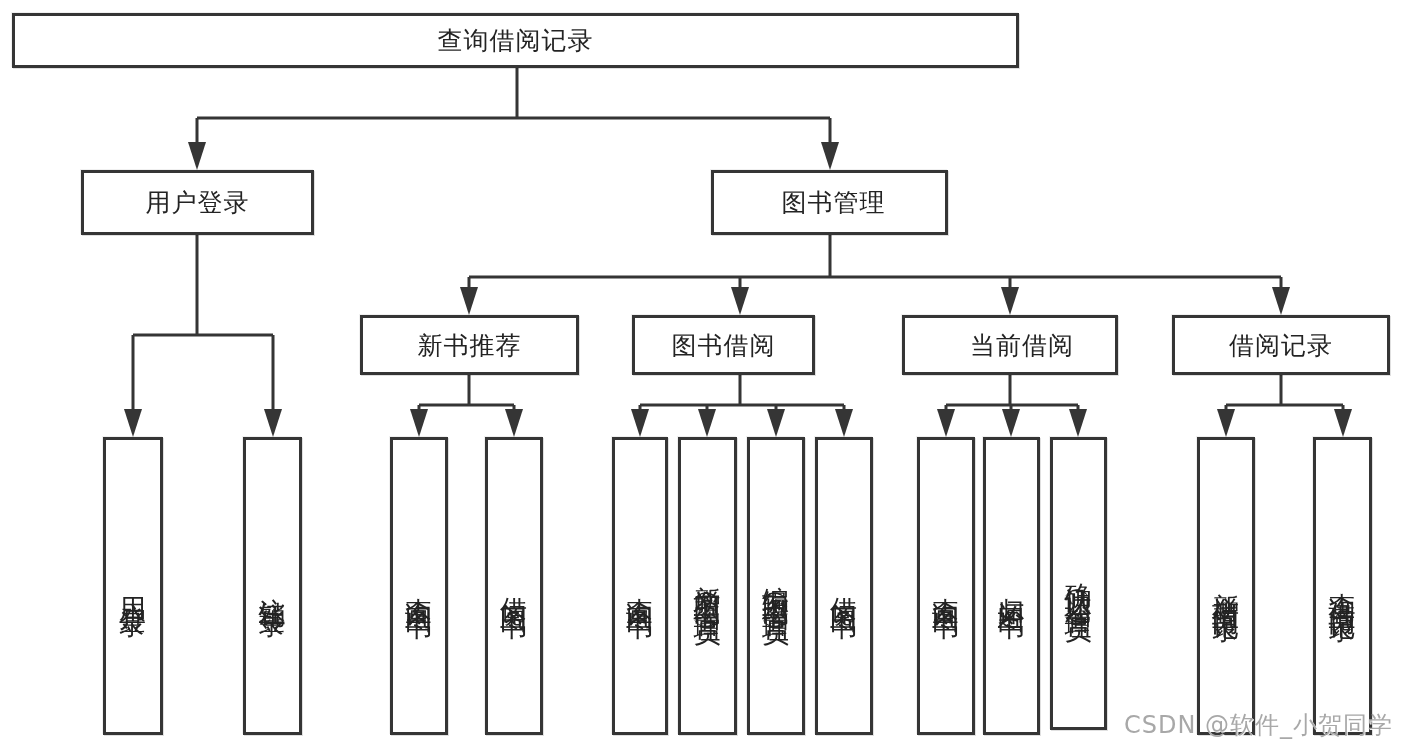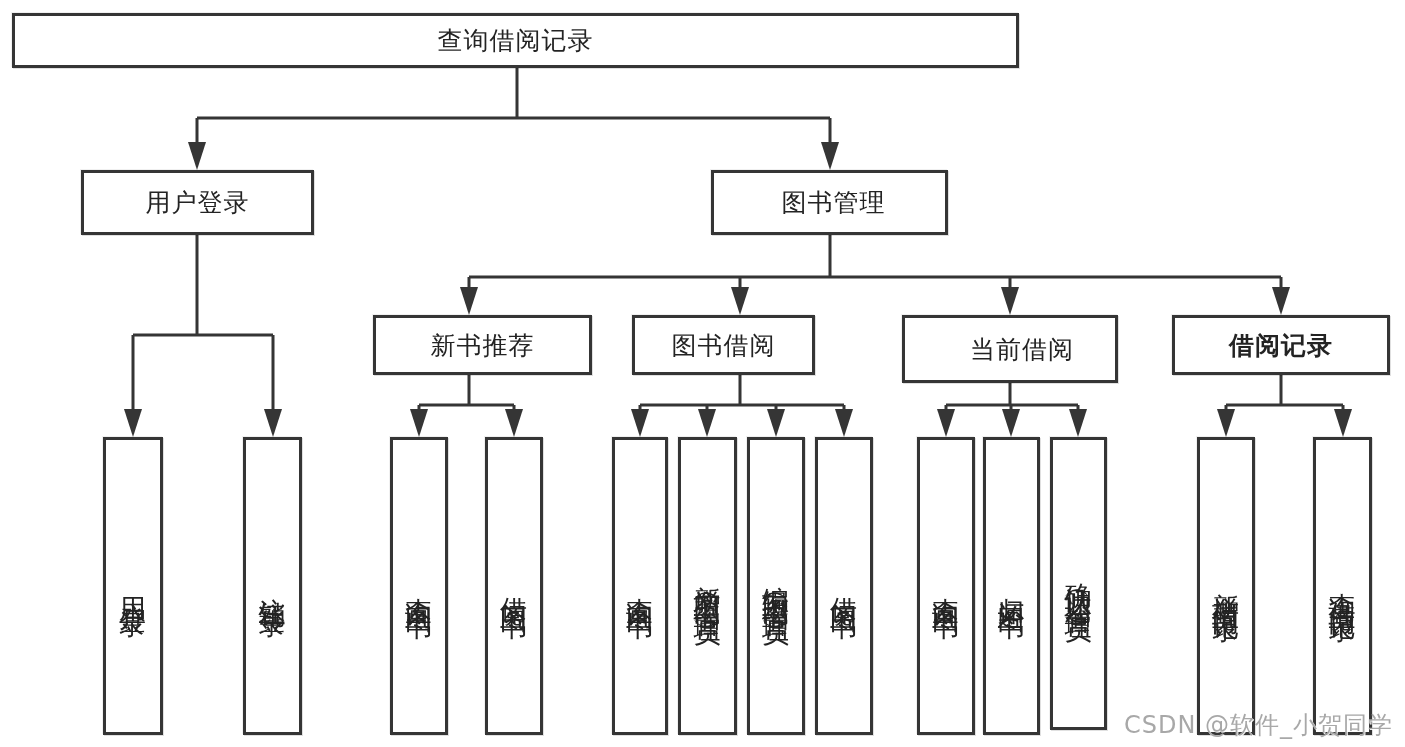--- a/index.html
+++ b/index.html
@@ -127,30 +127,30 @@
     <span>查询借阅记录</span>
   </div>
 
   <div class="node h" style="left:81px;top:170px;width:233px;height:65px;">
     <span>用户登录</span>
   </div>
   <div class="node h" style="left:711px;top:170px;width:237px;height:65px;padding-left:8px;">
     <span>图书管理</span>
   </div>
 
-  <div class="node h" style="left:360px;top:315px;width:219px;height:60px;margin-left:13px;">
+  <div class="node h" style="left:360px;top:315px;width:219px;height:60px;">
     <span>新书推荐</span>
   </div>
   <div class="node h" style="left:632px;top:315px;width:183px;height:60px;">
     <span>图书借阅</span>
   </div>
-  <div class="node h" style="left:902px;top:315px;width:216px;height:68px;padding-left:24px;">
+  <div class="node h" style="left:902px;top:315px;width:216px;height:60px;padding-left:24px;">
     <span>当前借阅</span>
   </div>
-  <div class="node h" style="left:1172px;top:315px;width:218px;height:60px;font-weight:bold;">
+  <div class="node h" style="left:1172px;top:315px;width:218px;height:60px;">
     <span>借阅记录</span>
   </div>
 
   <div class="node v" style="left:103px;top:437px;width:60px;height:298px;">
     <span>用户登录</span>
   </div>
   <div class="node v" style="left:243px;top:437px;width:59px;height:298px;">
     <span>注销登录</span>
   </div>
 

